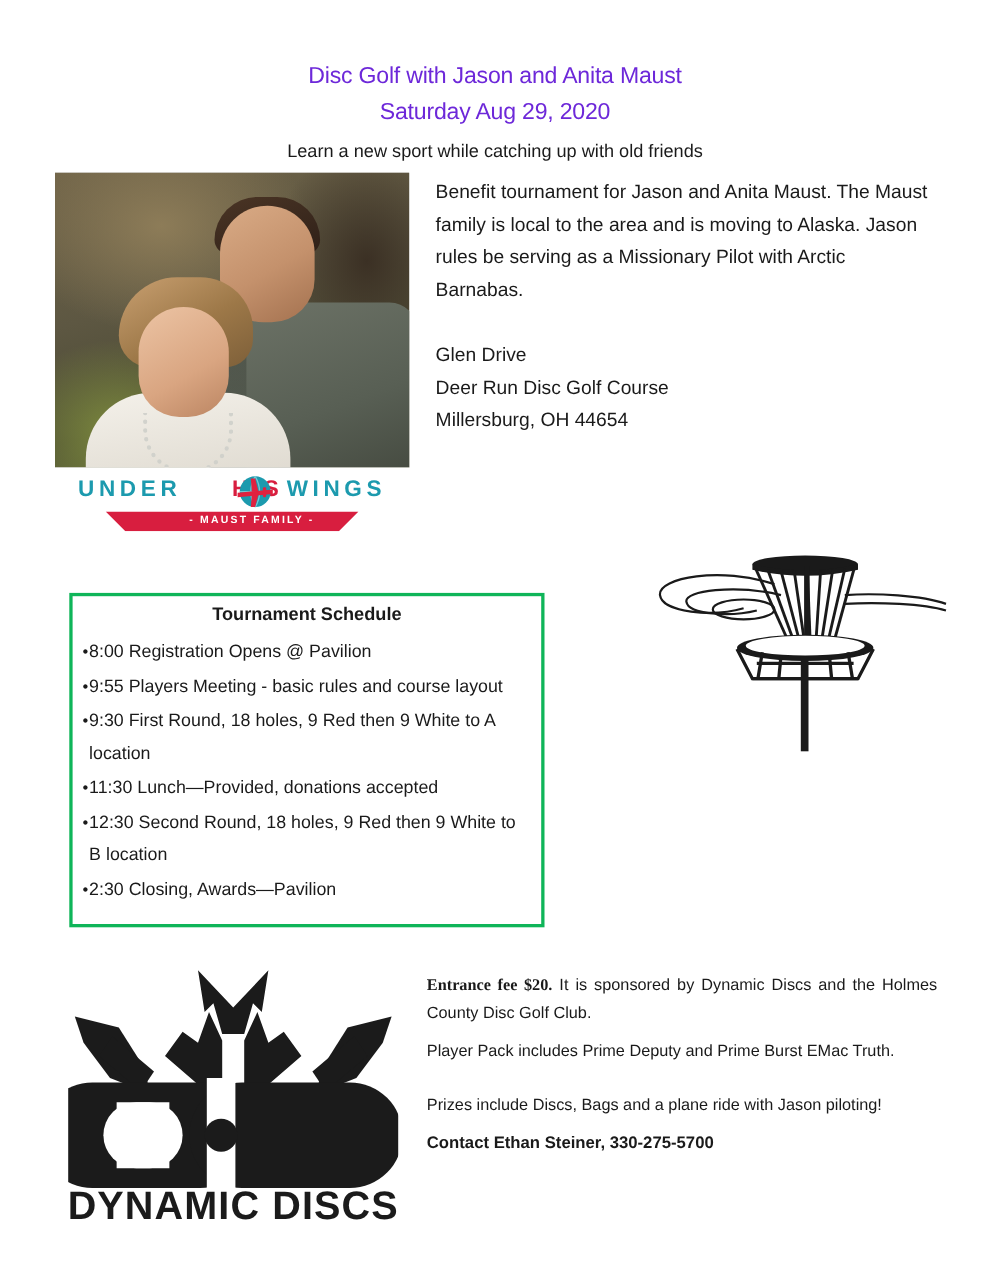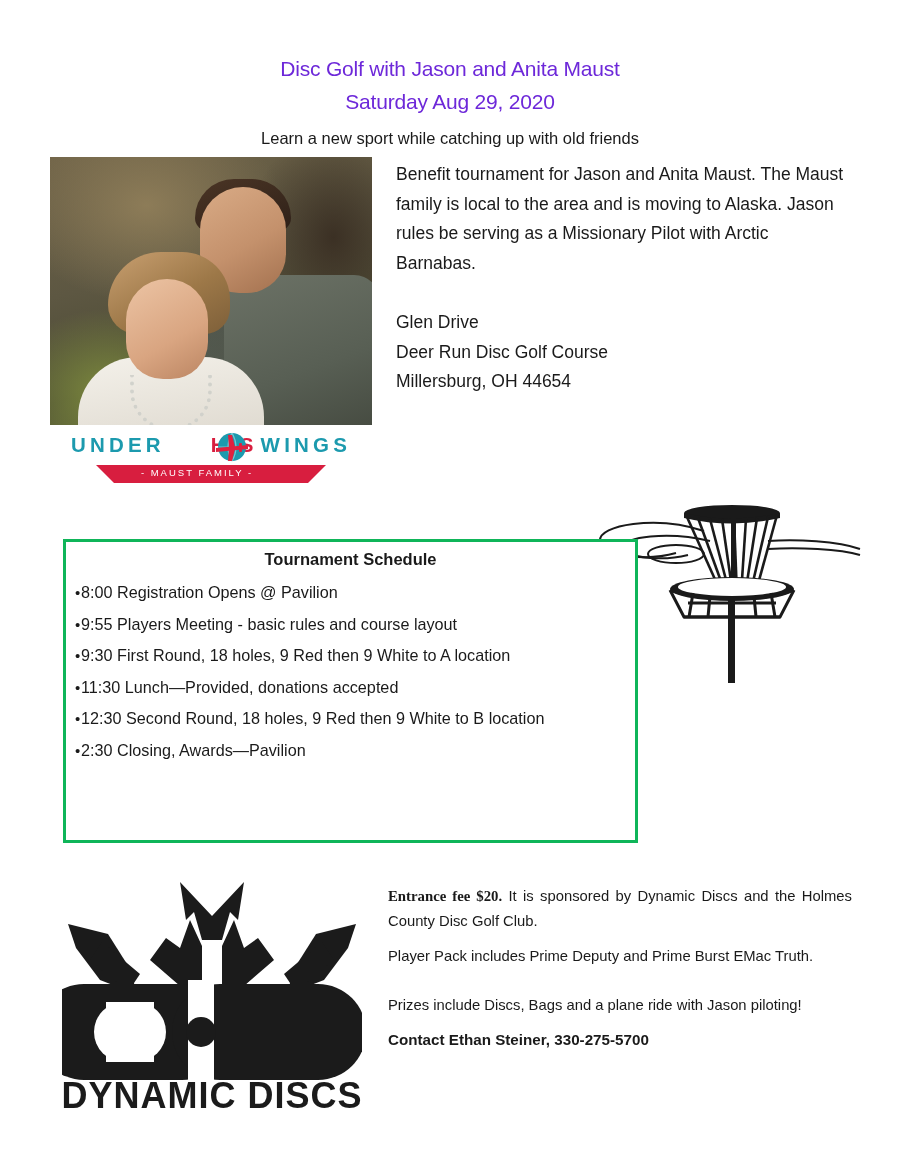--- a/index.html
+++ b/index.html
@@ -140,25 +140,25 @@
     left: 165px; top: 5px;
     width: 34px; height: 34px;
   }
   #uhw-banner {
     position: absolute;
     left: 46px; top: 40px;
     width: 230px; height: 18px;
   }
   #uhw-banner-text {
     position: absolute;
-    left: 32px; top: 42px;
+    left: 64px; top: 42px;
     width: 230px;
     text-align: center;
     font-size: 9.5px;
-    font-weight: normal;
+    font-weight: bold;
     letter-spacing: 2px;
     color: #ffffff;
   }
 
   
   #intro-paragraph {
     position: absolute;
     left: 396px;
     top: 160px;
     width: 450px;
@@ -181,21 +181,21 @@
     top: 497px;
     width: 278px;
     height: 190px;
   }
 
   
   #schedule-box {
     position: absolute;
     left: 63px;
     top: 539px;
-    width: 575px;
+    width: 432px;
     height: 304px;
     border: 3px solid #0FB559;
     box-sizing: border-box;
     background: #ffffff;
   }
   #schedule-title {
     margin-top: 8px;
     text-align: center;
     font-size: 16.5px;
     font-weight: bold;

